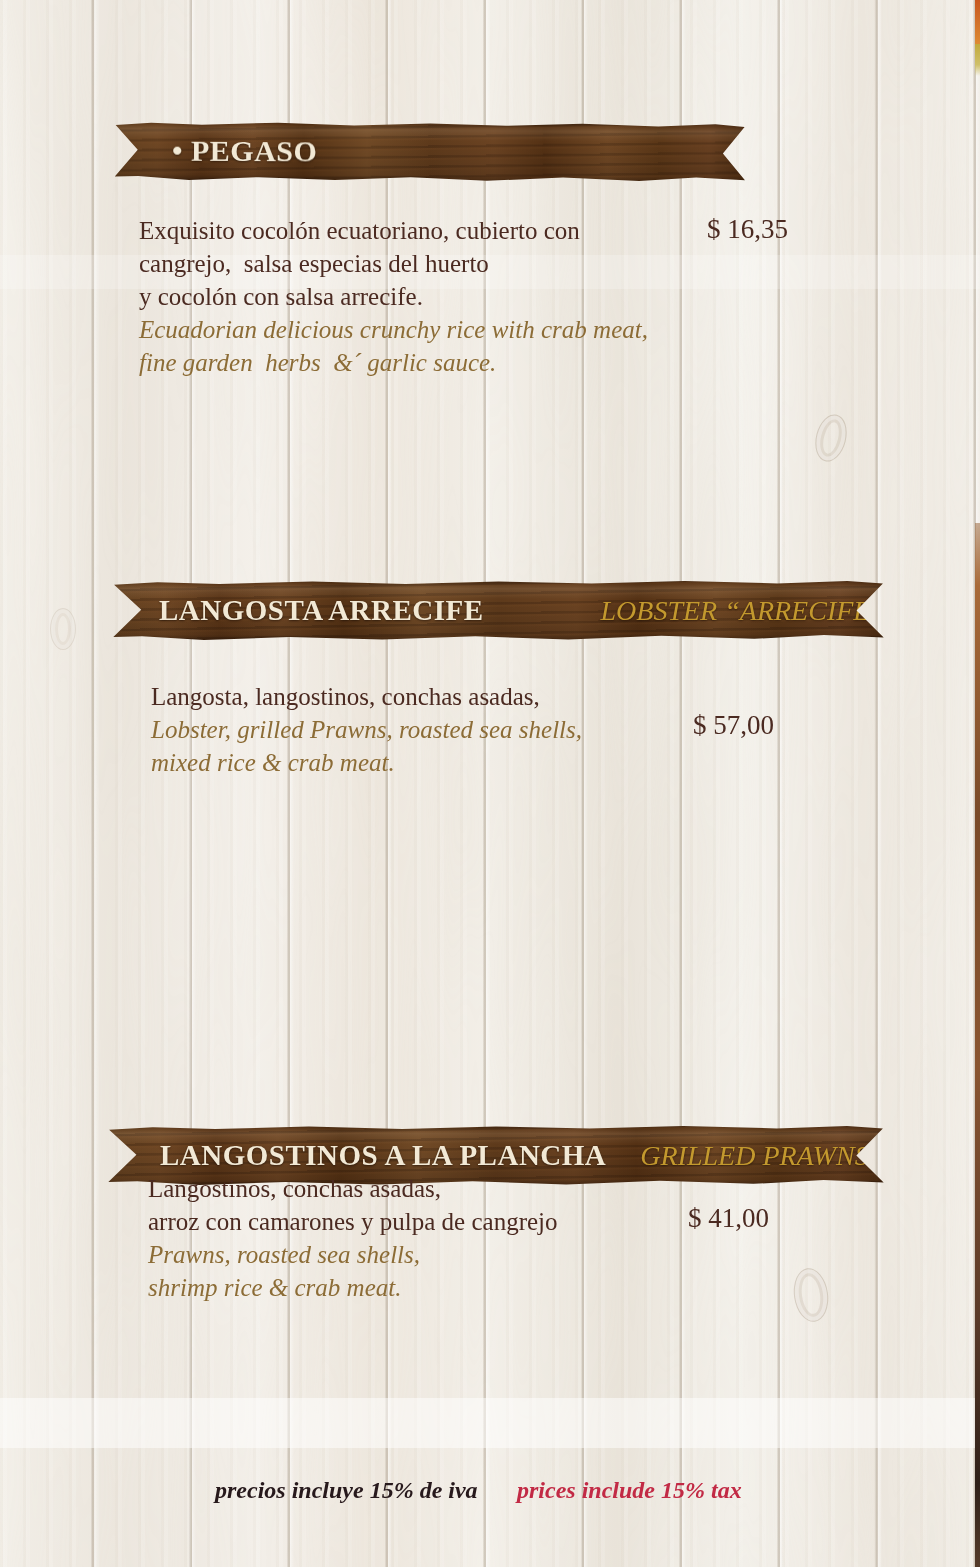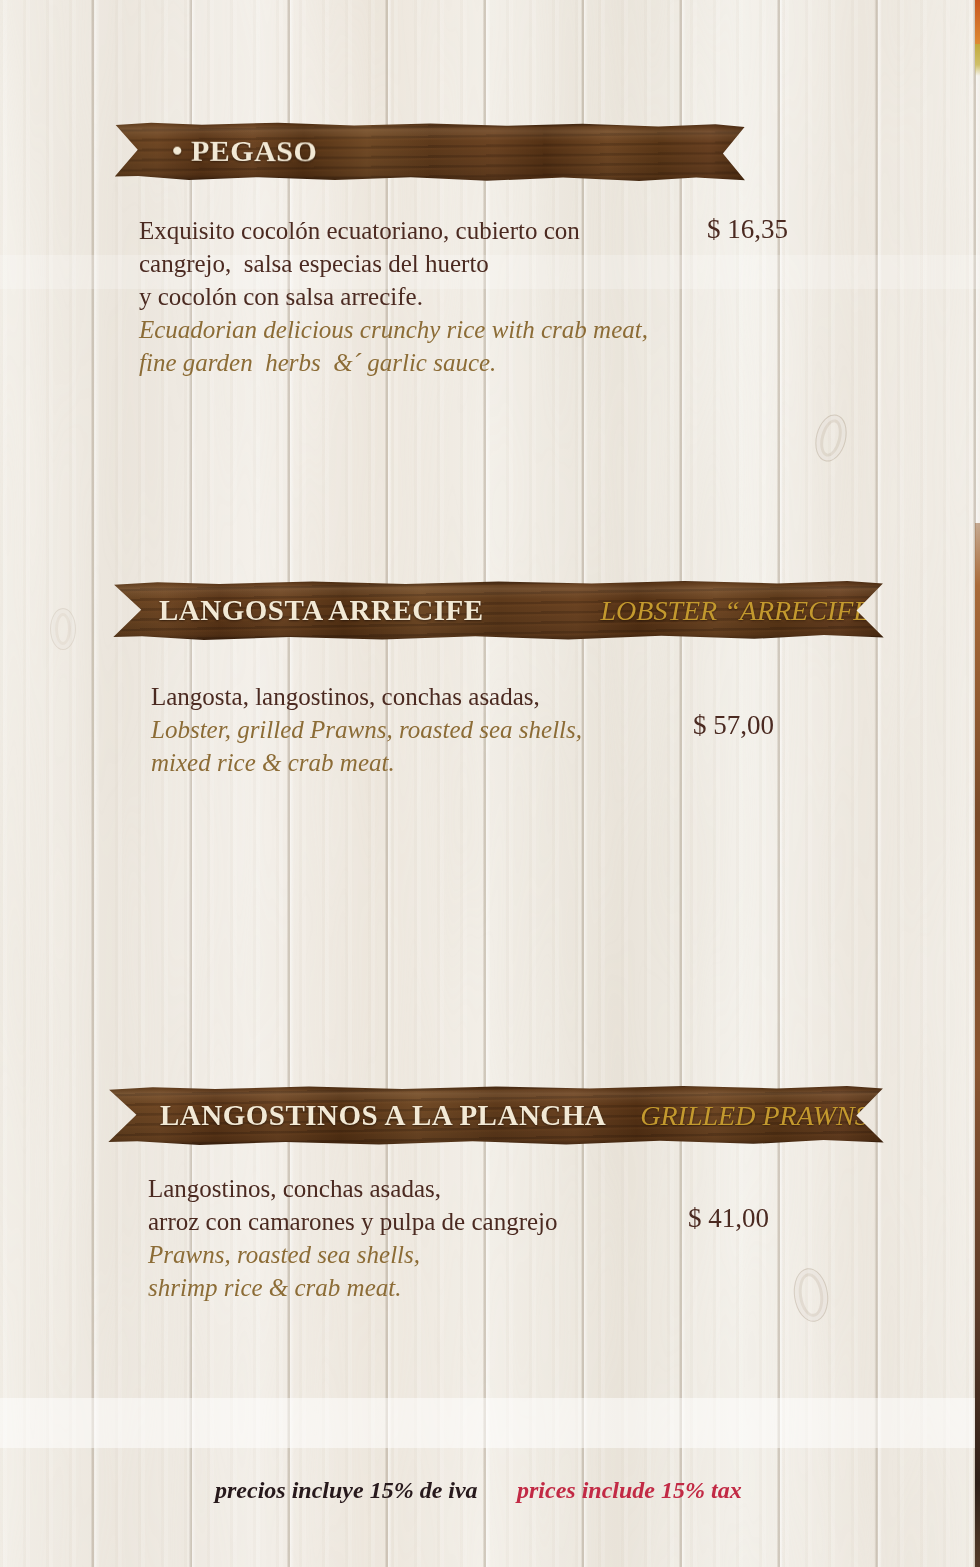--- a/index.html
+++ b/index.html
@@ -55,21 +55,21 @@
         rgba(24,11,3,0.18) 88%, rgba(24,11,3,0.58) 100%),
       repeating-linear-gradient(179deg, rgba(30,15,5,0.20) 0 2px,
         rgba(125,78,37,0.14) 3px 4px, rgba(0,0,0,0) 5px 10px),
       linear-gradient(90deg,#63401f 0%,#6f4724 7%,#5a3517 14%,#6d4523 22%,
         #553214 30%,#714a26 40%,#5e3a1b 50%,#6b4322 60%,#543114 68%,
         #6f4724 78%,#5b3717 86%,#684021 94%,#4f2e12 100%);
     filter:drop-shadow(0 2px 1px rgba(60,35,15,0.35));
   }
   .ribbon-1{left:113px;top:121px;width:575px;height:62px;padding-left:59px;transform:rotate(0.3deg);}
   .ribbon-2{left:111px;top:579px;width:727px;height:63px;padding-left:48px;justify-content:space-between;}
-  .ribbon-3{left:106px;top:1084px;width:726px;height:63px;padding-left:54px;}
+  .ribbon-3{left:106px;top:1124px;width:726px;height:63px;padding-left:54px;}
   .rib-es{font-weight:bold;font-size:29px;color:#f2e9d5;letter-spacing:.5px;
           text-shadow:0 1px 2px rgba(25,12,3,.6);}
   .ribbon-1 .rib-es{font-size:30px;}
   .rib-en{font-weight:normal;font-style:italic;font-size:28px;color:#c3992e;
           margin-left:34px;text-shadow:0 1px 2px rgba(25,12,3,.5);}
   
   .desc{position:absolute;font-size:25px;line-height:33px;color:#4b2a21;}
   .desc .line{white-space:pre;}
   .desc .en{font-style:italic;color:#8c6c36;}
   .desc-1{left:139px;top:214px;}

